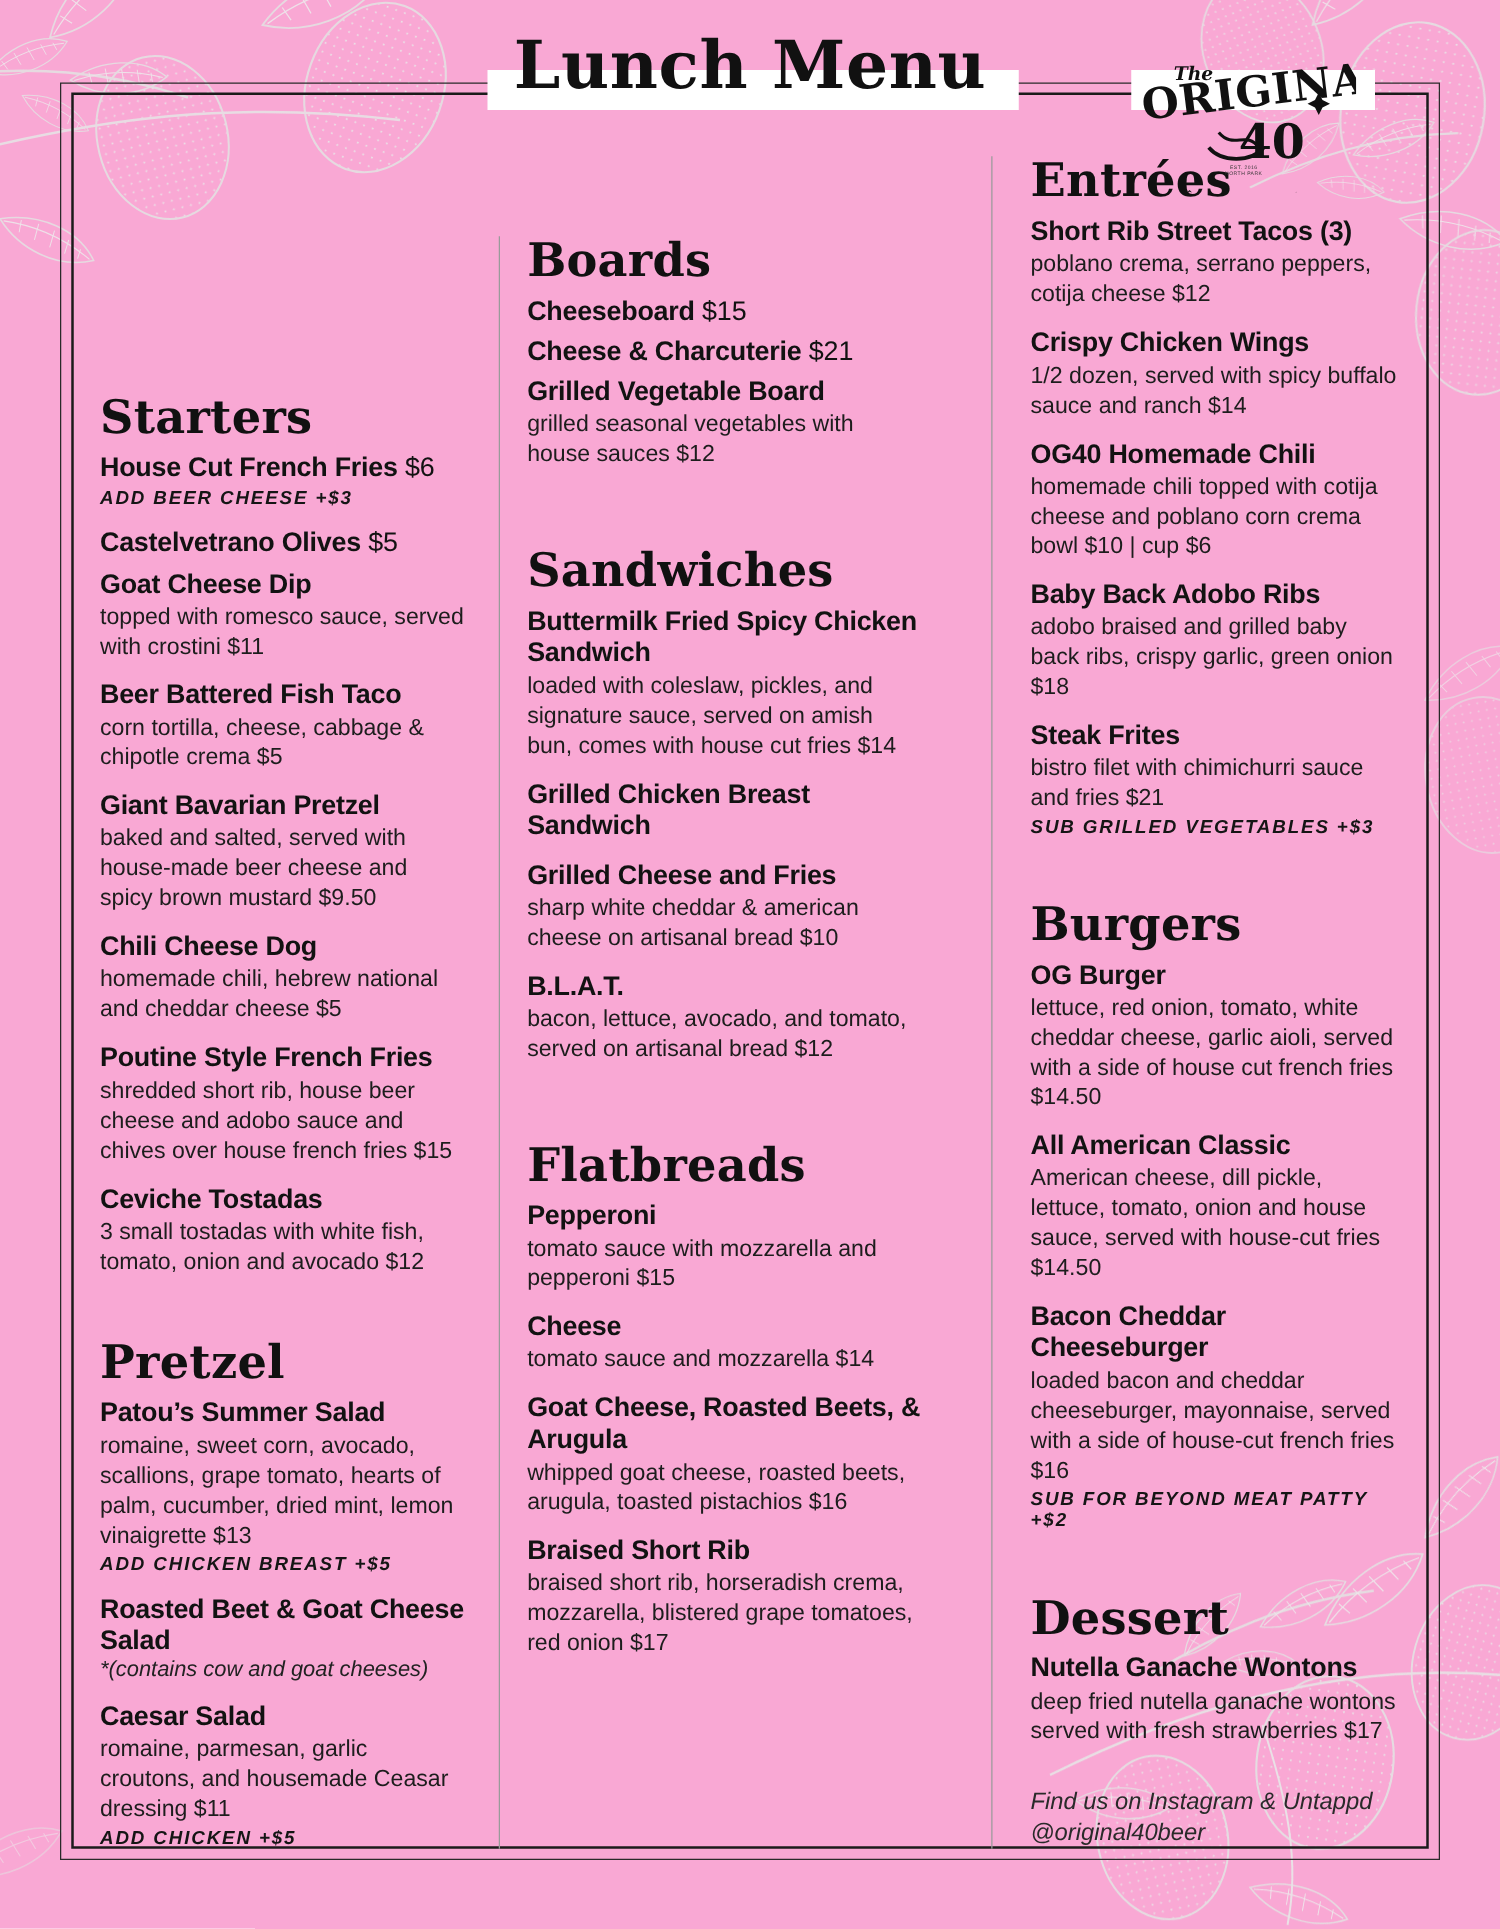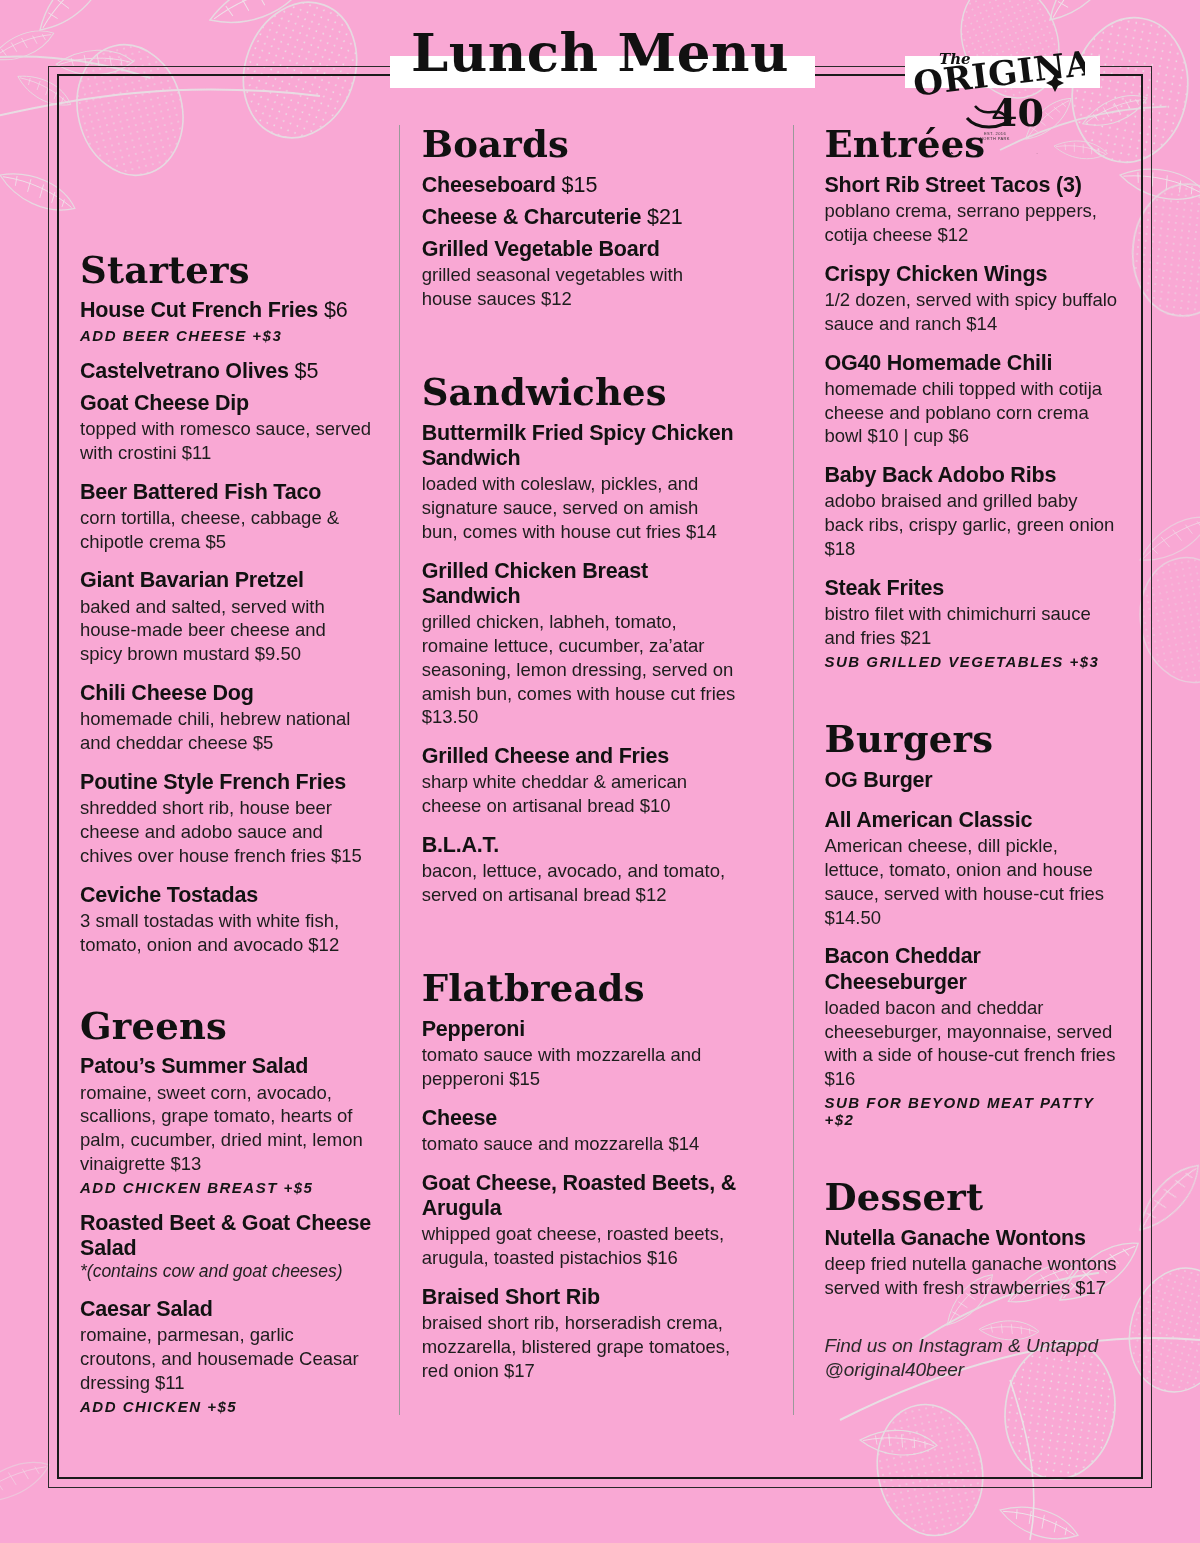--- a/index.html
+++ b/index.html
@@ -284,21 +284,21 @@
           <div class="item">
             <p class="item-name"><span>Poutine Style French Fries</span></p>
             <p class="item-desc">shredded short rib, house beer cheese and adobo sauce and chives over house french fries $15</p>
           </div>
           <div class="item">
             <p class="item-name"><span>Ceviche Tostadas</span></p>
             <p class="item-desc">3 small tostadas with white fish, tomato, onion and avocado $12</p>
           </div>
         </div>
         <div class="section-block gap-lg">
-          <div class="section-head">Greens</div>
+          <div class="section-head">Pretzel</div>
           <div class="item">
             <p class="item-name"><span>Patou’s Summer Salad</span></p>
             <p class="item-desc">romaine, sweet corn, avocado, scallions, grape tomato, hearts of palm, cucumber, dried mint, lemon vinaigrette $13</p>
             <p class="item-addon">ADD CHICKEN BREAST +$5</p>
           </div>
           <div class="item">
             <p class="item-name"><span>Roasted Beet &amp; Goat Cheese Salad</span></p>
             <p class="item-note">*(contains cow and goat cheeses)</p>
           </div>
           <div class="item">
@@ -323,21 +323,20 @@
           </div>
         </div>
         <div class="section-block gap-xl">
           <div class="section-head">Sandwiches</div>
           <div class="item">
             <p class="item-name"><span>Buttermilk Fried Spicy Chicken Sandwich</span></p>
             <p class="item-desc">loaded with coleslaw, pickles, and signature sauce, served on amish bun, comes with house cut fries $14</p>
           </div>
           <div class="item">
             <p class="item-name"><span>Grilled Chicken Breast Sandwich</span></p>
-            <p class="item-desc">grilled chicken, labheh, tomato, romaine lettuce, cucumber, za’atar seasoning, lemon dressing, served on amish bun, comes with house cut fries $13.50</p>
           </div>
           <div class="item">
             <p class="item-name"><span>Grilled Cheese and Fries</span></p>
             <p class="item-desc">sharp white cheddar &amp; american cheese on artisanal bread $10</p>
           </div>
           <div class="item">
             <p class="item-name"><span>B.L.A.T.</span></p>
             <p class="item-desc">bacon, lettuce, avocado, and tomato, served on artisanal bread $12</p>
           </div>
         </div>
@@ -383,20 +382,21 @@
           <div class="item">
             <p class="item-name"><span>Steak Frites</span></p>
             <p class="item-desc">bistro filet with chimichurri sauce and fries  $21</p>
             <p class="item-addon">SUB GRILLED VEGETABLES +$3</p>
           </div>
         </div>
         <div class="section-block gap-lg">
           <div class="section-head">Burgers</div>
           <div class="item">
             <p class="item-name"><span>OG Burger</span></p>
+            <p class="item-desc">lettuce, red onion, tomato, white cheddar cheese, garlic aioli, served with a side of house cut french fries $14.50</p>
           </div>
           <div class="item">
             <p class="item-name"><span>All American Classic</span></p>
             <p class="item-desc">American cheese, dill pickle, lettuce, tomato, onion and house sauce, served with house-cut fries $14.50</p>
           </div>
           <div class="item">
             <p class="item-name"><span>Bacon Cheddar Cheeseburger</span></p>
             <p class="item-desc">loaded bacon and cheddar cheeseburger, mayonnaise, served with a side of house-cut french fries $16</p>
             <p class="item-addon">SUB FOR BEYOND MEAT PATTY +$2</p>
           </div>

